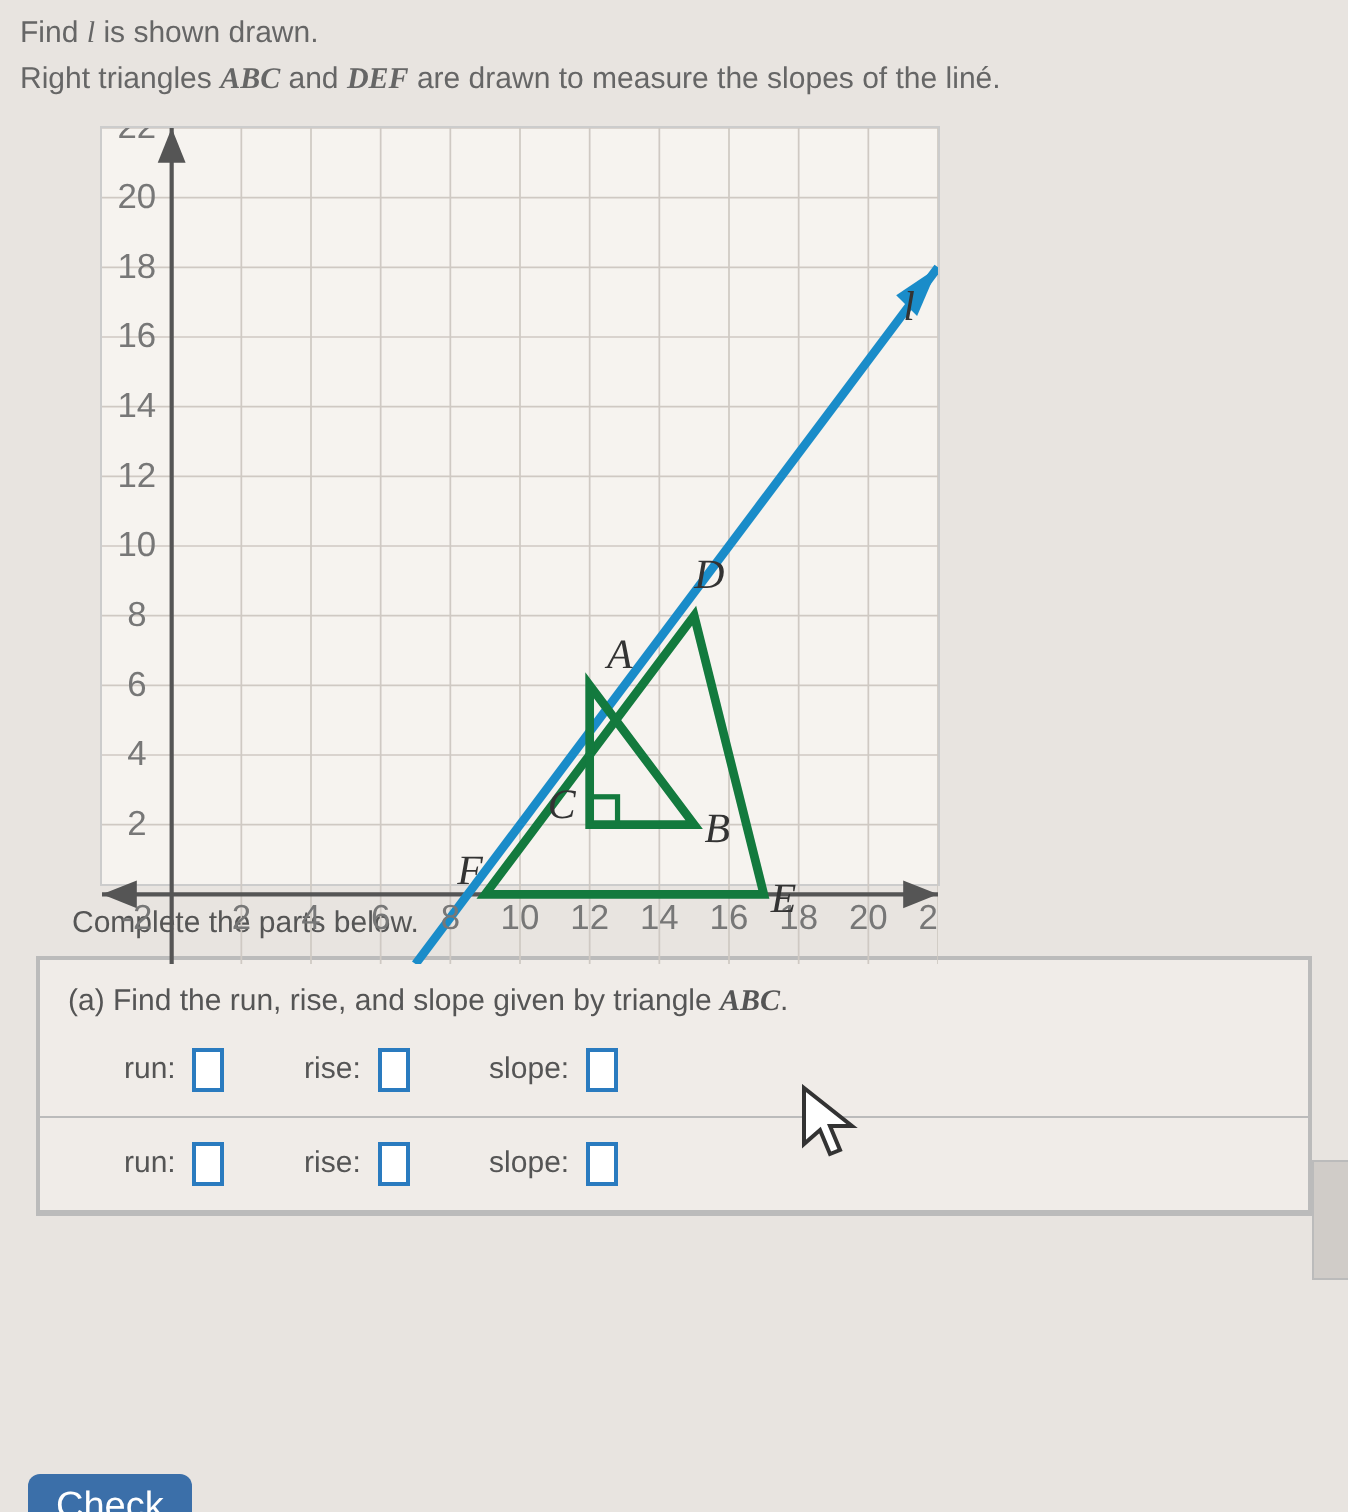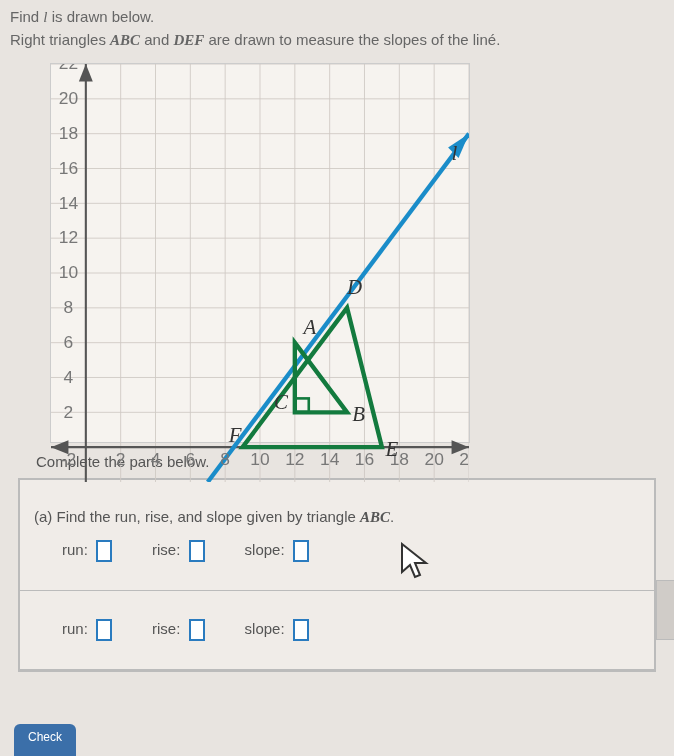--- a/index.html
+++ b/index.html
@@ -37,21 +37,21 @@
       font-size: 15px;
       color: #555;
     }
     .parts {
       margin: 8px 18px 0 18px;
       border: 2px solid #bbb;
       background: #f0ece8;
     }
     .part {
       border-bottom: 1px solid #bbb;
-      padding: 28px 14px;
+      padding: 12px 14px;
     }
     .part-q {
       font-size: 15px;
       color: #555;
       margin-bottom: 14px;
     }
     .row {
       display: flex;
       gap: 40px;
       padding-left: 28px;
@@ -90,31 +90,31 @@
       border-right: none;
     }
     .checkbtn {
       position: absolute;
       left: 14px;
       bottom: 0;
       background: #3b6fa9;
       color: #fff;
       padding: 6px 14px 0 14px;
       border-radius: 6px 6px 0 0;
-      font-size: 12px;
-      height: 32px;
+      font-size: 19px;
+      height: 19px;
       overflow: hidden;
     }
   </style>
 </head>
 <body>
 
 <div class="intro">
   <div>
-    <span>Find </span><span class="italic">l</span><span> is drawn below.</span>
+    <span>Find </span><span class="italic">l</span><span> is shown drawn.</span>
   </div>
   <div>
     <span>Right triangles </span><span class="math">ABC</span><span> and </span><span class="math">DEF</span><span> are drawn to measure the slopes of the liné.</span>
   </div>
 </div>
 
 <div class="chart-wrap">
   <svg class="grid" viewBox="-2 -22 24 24" preserveAspectRatio="none">
     <g transform="scale(1,-1)">
 

